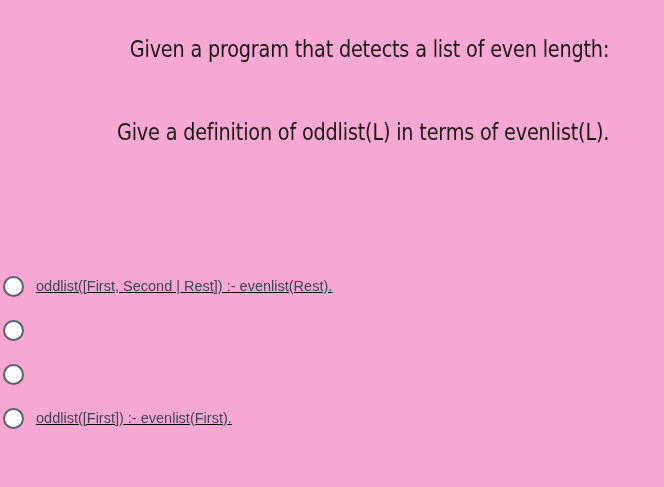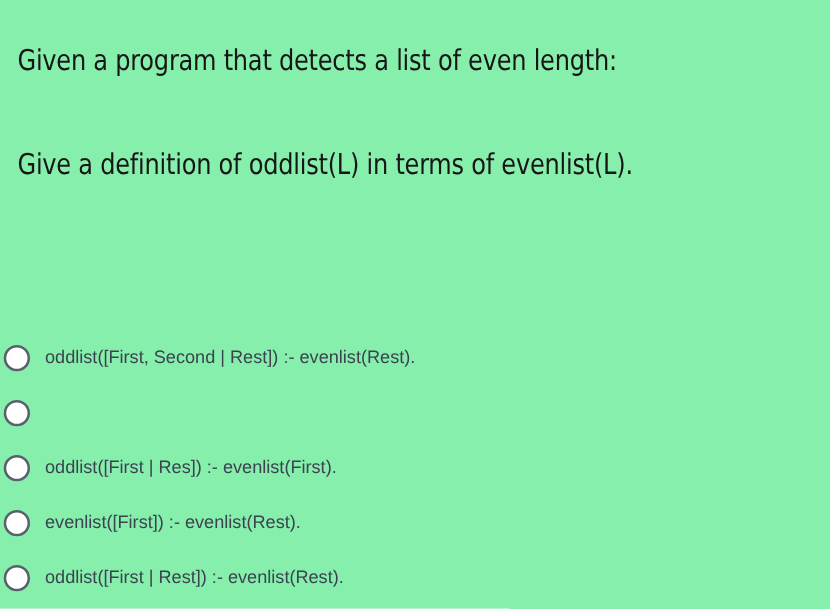--- a/index.html
+++ b/index.html
@@ -12,21 +12,22 @@
     height: 487px;
     position: relative;
     overflow: hidden;
     font-family: "Liberation Sans", sans-serif;
     -webkit-font-smoothing: antialiased;
   }
 
   .page {
     position: absolute;
     inset: 0;
-    background: #86efac;
+    background: #f9a8d4;
+    text-align: right;
   }
 
   
   .stem {
     position: absolute;
     left: 14px;
     top: 34px;
     width: 640px;
   }
 
@@ -50,20 +51,21 @@
     font-size: 23px;
     line-height: 30px;
   }
 
   
   .options {
     position: absolute;
     left: 0;
     top: 264px;
     width: 664px;
+    text-decoration: underline;
   }
 
   .option-row {
     position: relative;
     height: 44px;
     display: flex;
     align-items: center;
     padding-left: 3px;
     box-sizing: border-box;
   }
@@ -110,28 +112,23 @@
       <span class="radio"></span>
       <span class="option-label">oddlist([First, Second | Rest]) :- evenlist(Rest).</span>
     </div>
 
     <div class="option-row">
       <span class="radio"></span>
     </div>
 
     <div class="option-row">
       <span class="radio"></span>
-      <span class="option-label">oddlist([First | Res]) :- evenlist(First).</span>
     </div>
 
     <div class="option-row">
       <span class="radio"></span>
-      <span class="option-label">evenlist([First]) :- evenlist(Rest).</span>
+      <span class="option-label">oddlist([First]) :- evenlist(First).</span>
     </div>
 
-    <div class="option-row">
-      <span class="radio"></span>
-      <span class="option-label">oddlist([First | Rest]) :- evenlist(Rest).</span>
-    </div>
 
   </div>
 
 </div>
 
 </body></html>

